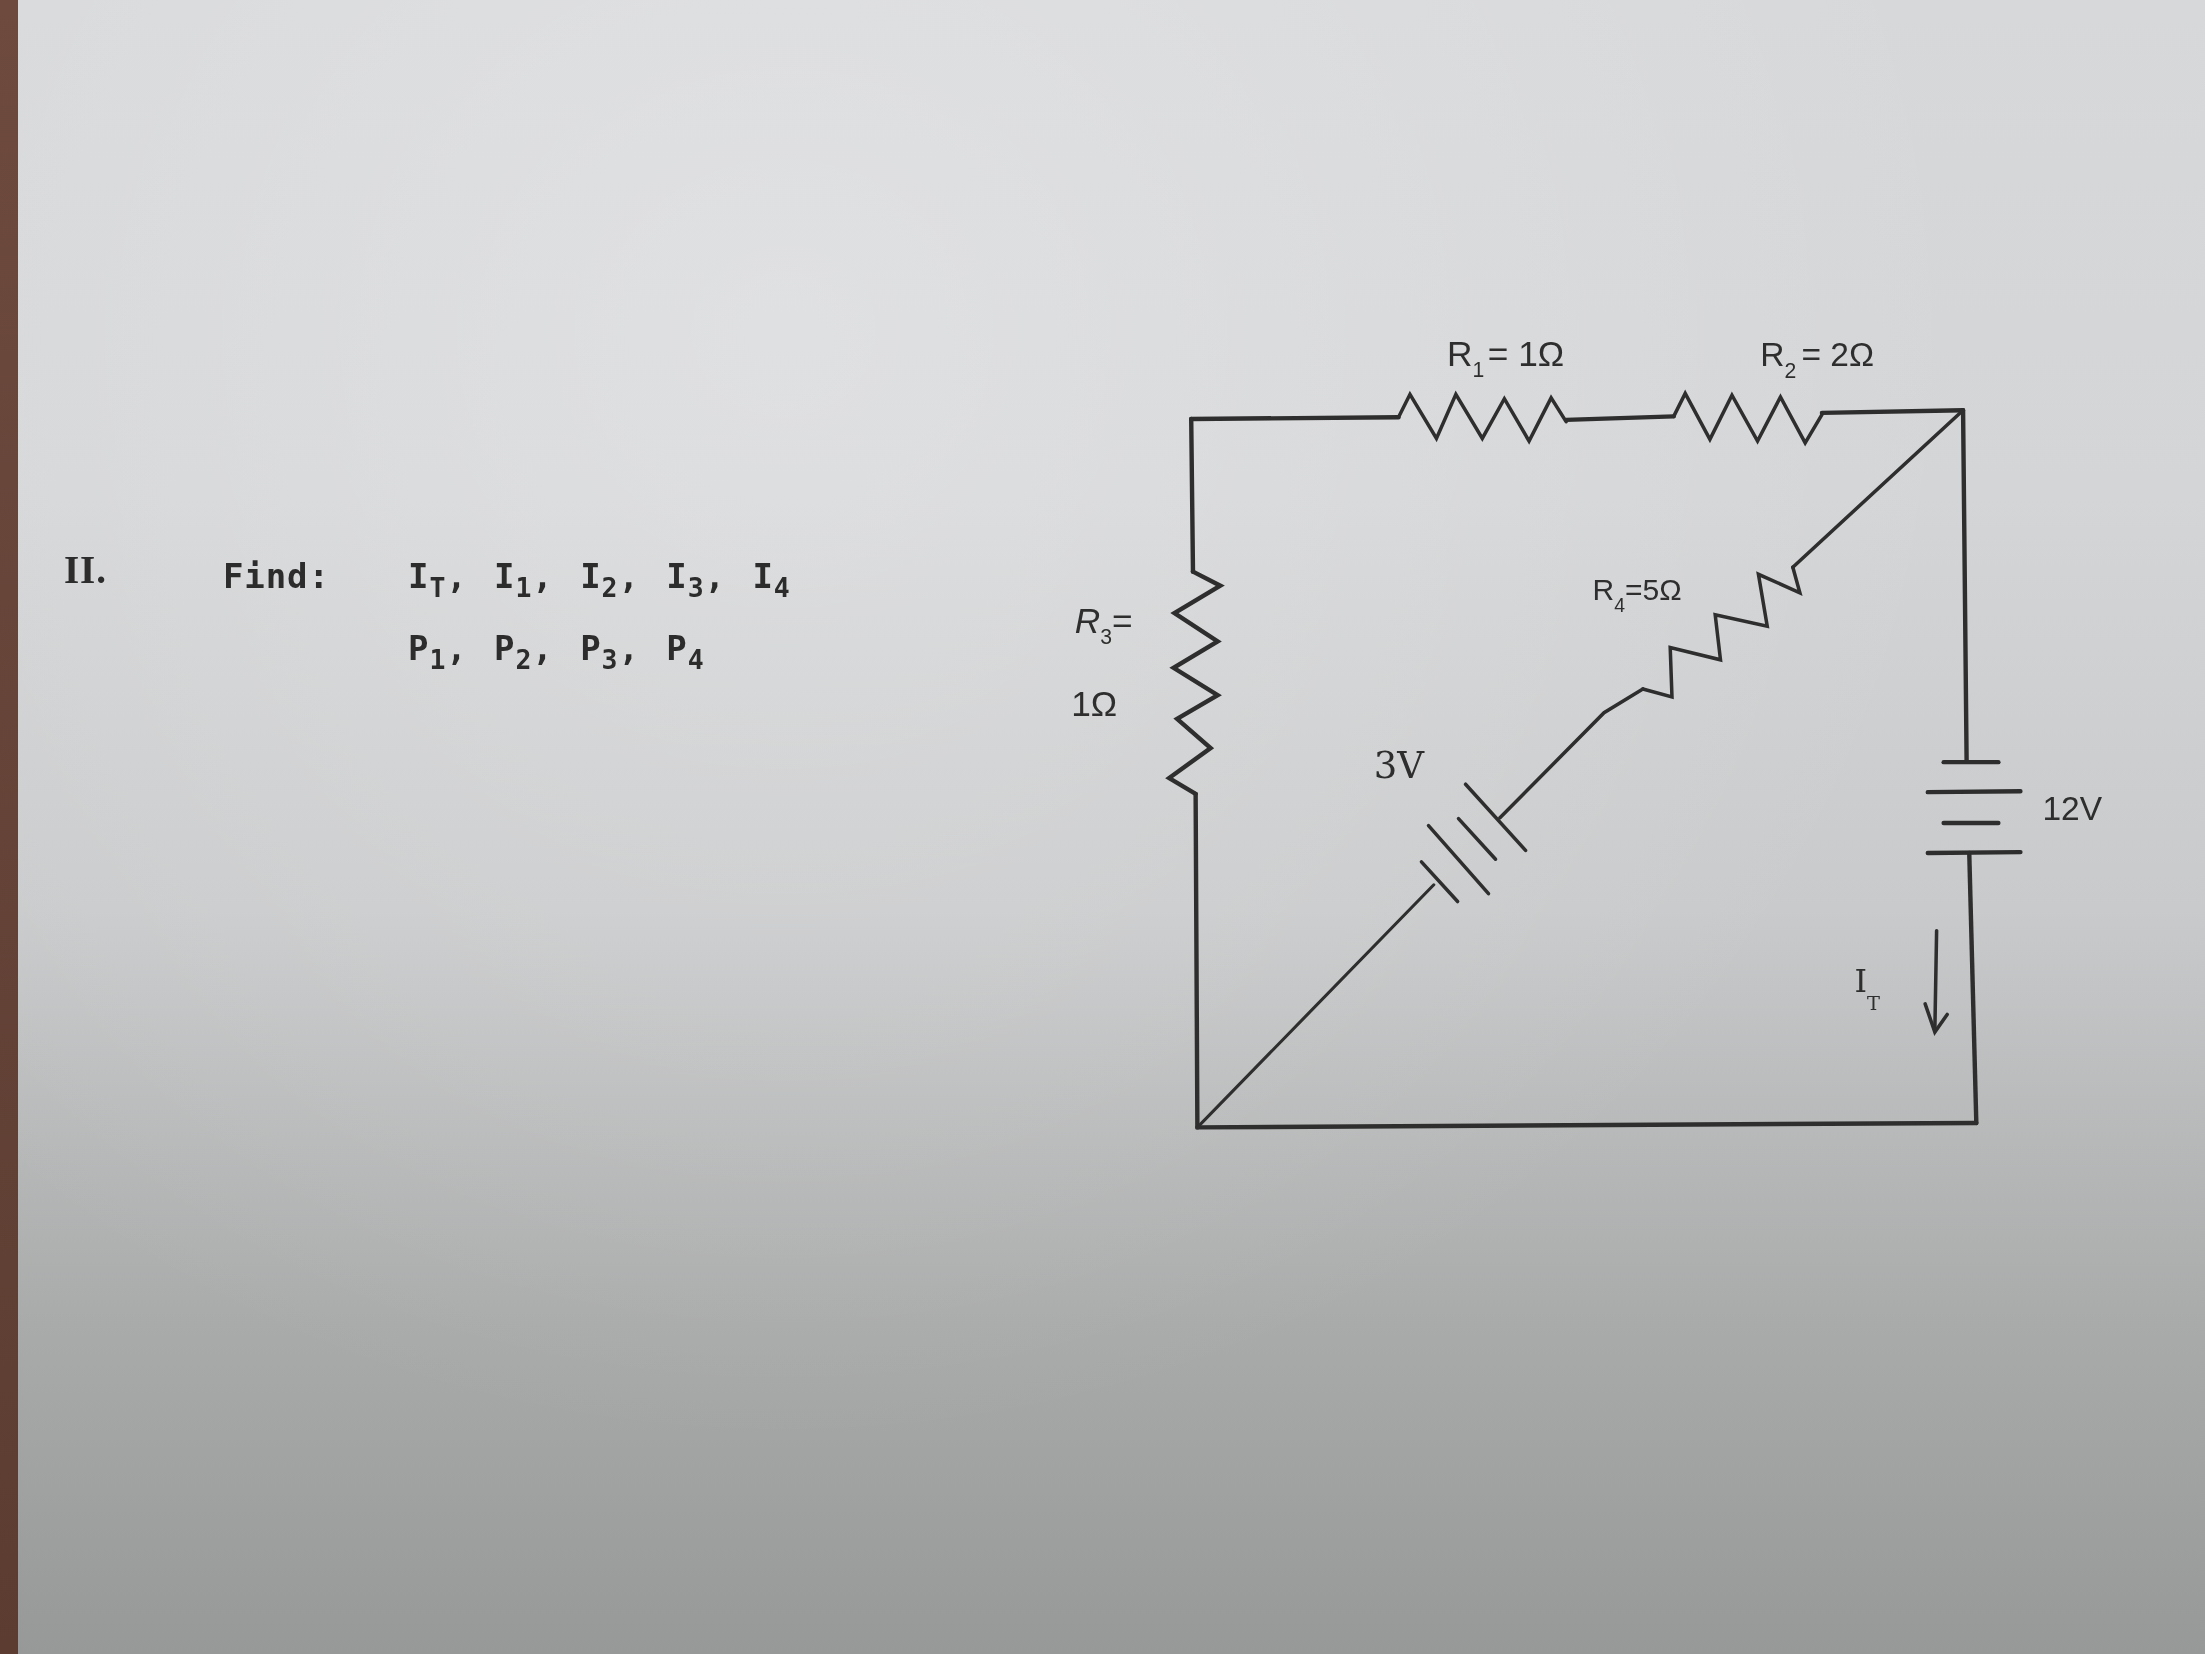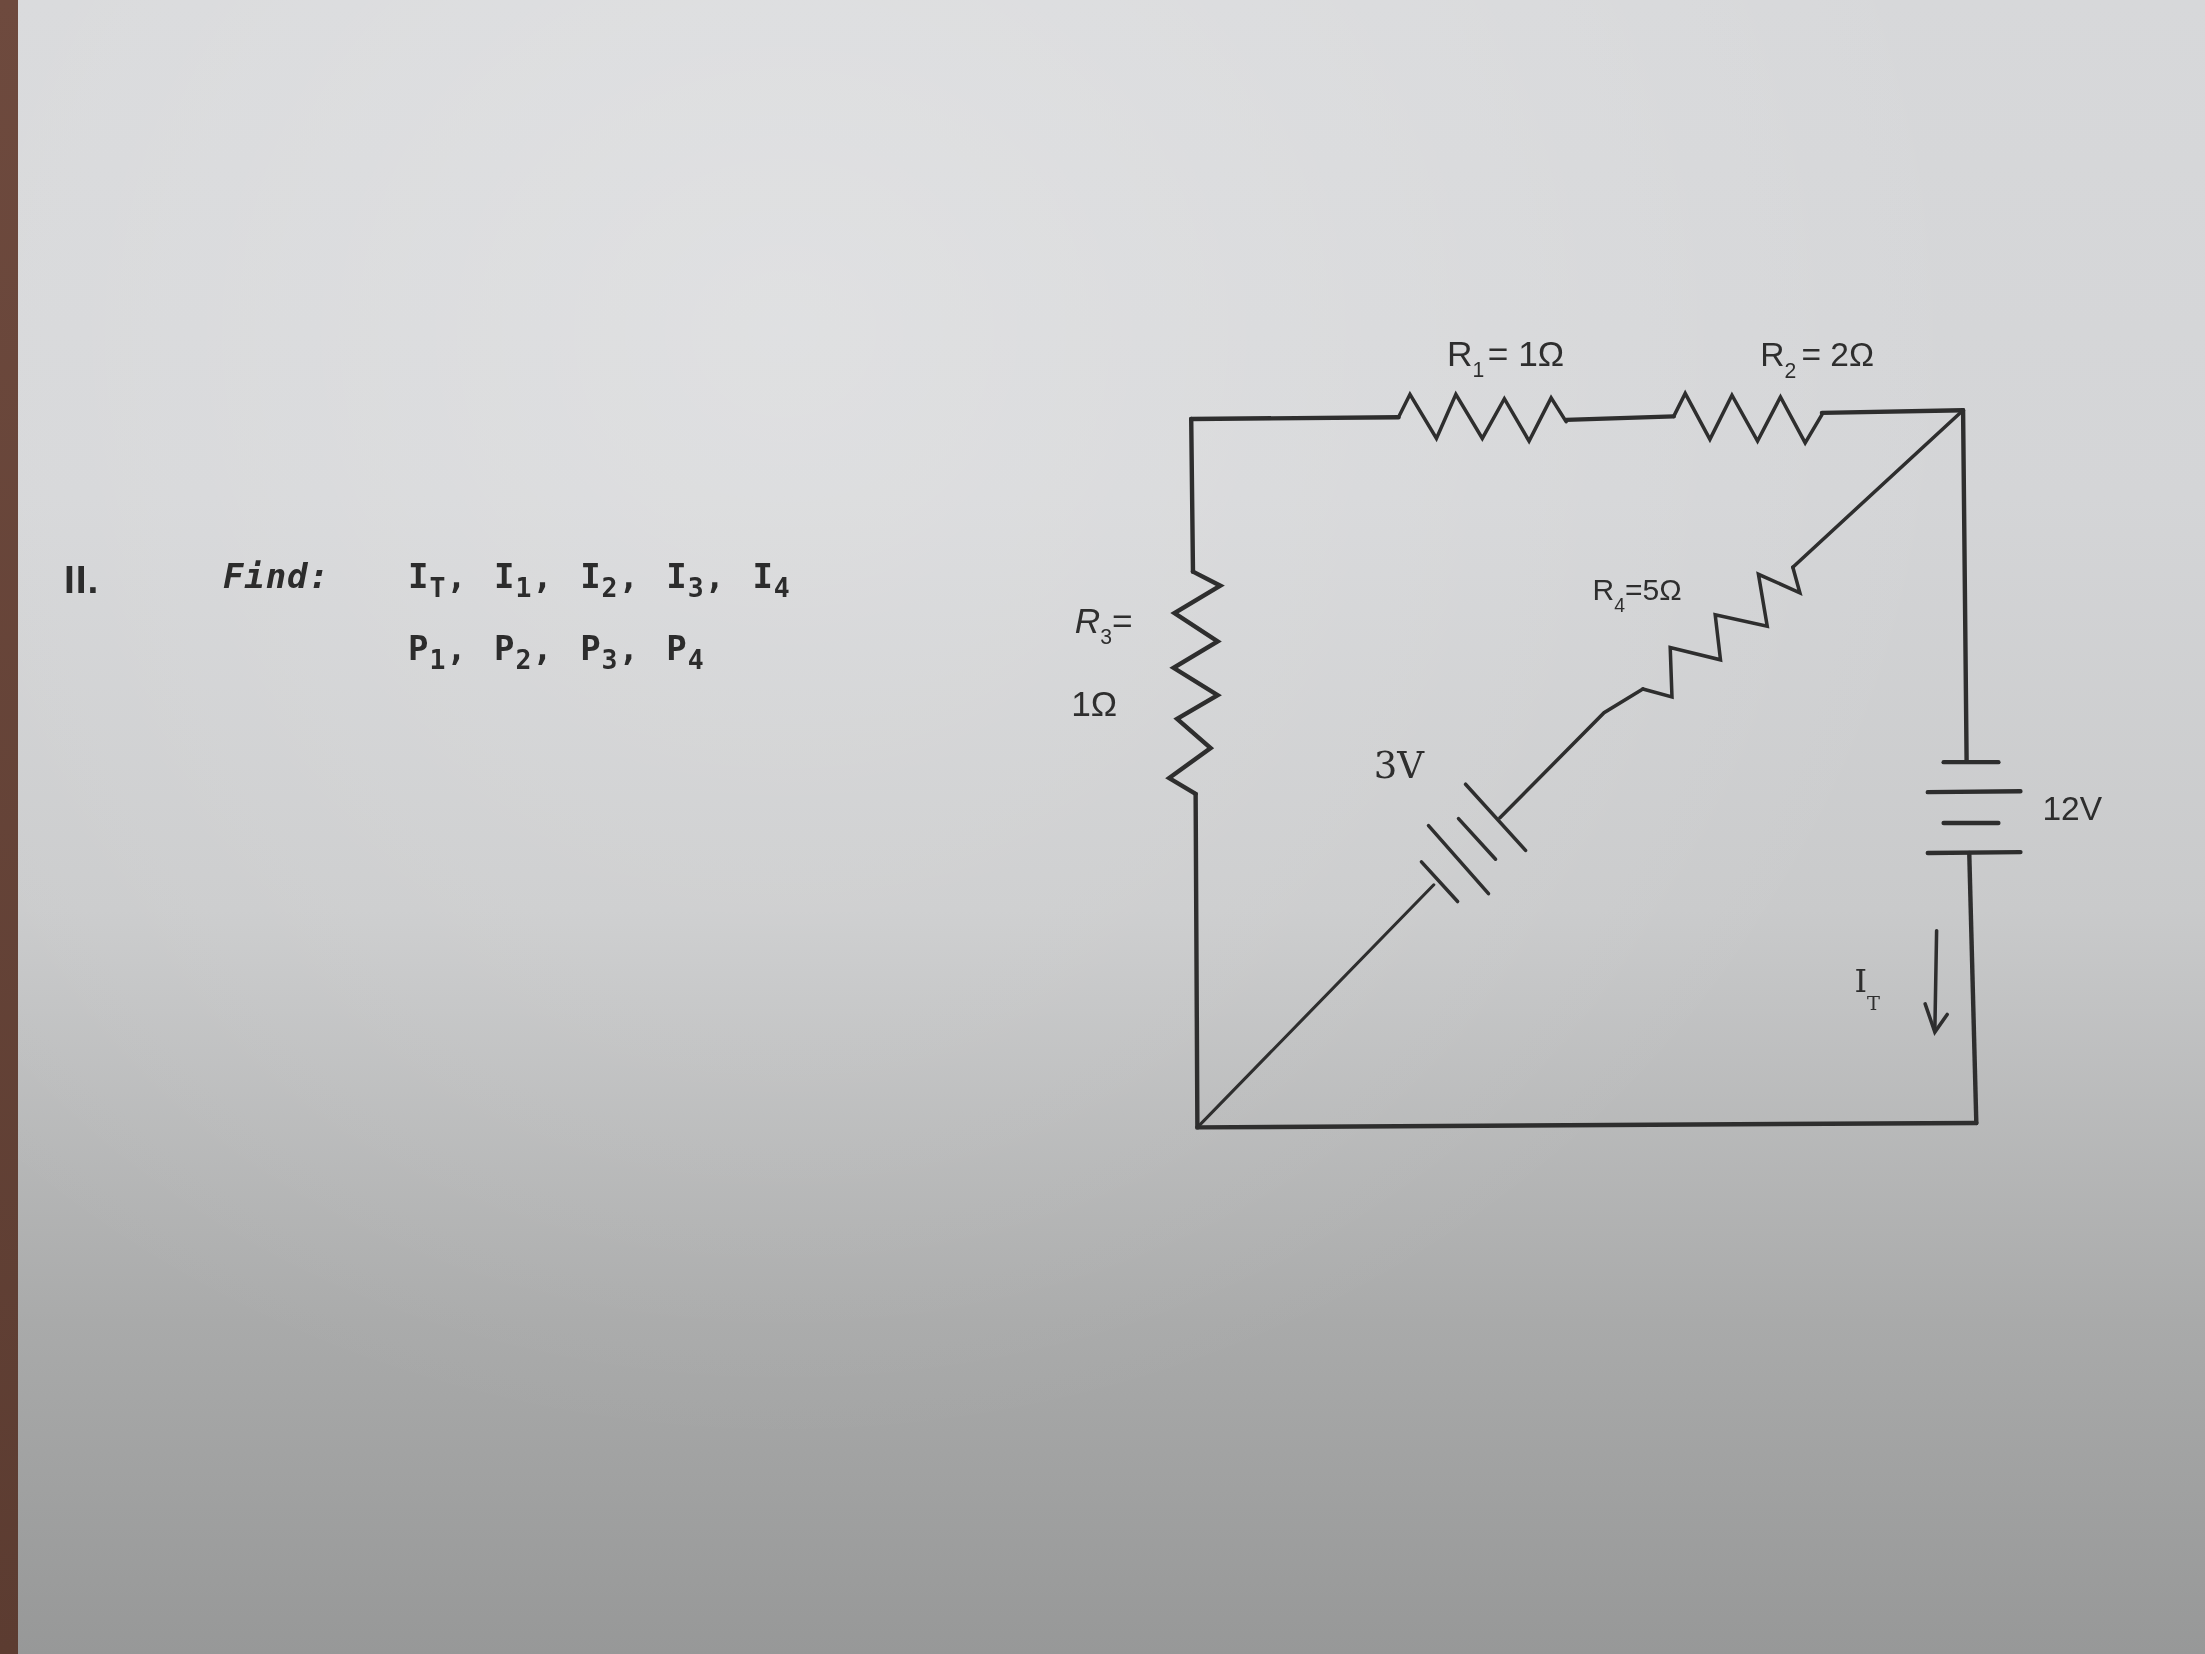--- a/index.html
+++ b/index.html
@@ -14,22 +14,22 @@
   }
   .paper-shade {
     position: absolute; left: 17.6px; top: 0; right: 0; bottom: 0;
     background: radial-gradient(ellipse at 35% 20%, rgba(255,255,255,0.25), rgba(255,255,255,0) 60%);
   }
   .problem {
     position: absolute; left: 64px; top: 540px;
     color: #2c2c2c; font-family: "DejaVu Sans Mono", monospace;
     font-weight: bold; font-size: 34px; letter-spacing: 0.9px;
   }
-  .problem .num { position: absolute; left: 0; top: 18px; font-family: Liberation Sans, sans-serif; font-size: 39px; }
-  .problem .find { position: absolute; left: 159px; top: 16px; white-space: nowrap; font-style: italic; }
+  .problem .num { position: absolute; left: 0; top: 7px; font-family: Liberation Serif, serif; font-size: 39px; }
+  .problem .find { position: absolute; left: 159px; top: 16px; white-space: nowrap; }
   .problem .row1 { position: absolute; left: 344px; top: 16px; white-space: nowrap; }
   .problem .row2 { position: absolute; left: 344px; top: 88px; white-space: nowrap; }
   .sym { display: inline-block; margin-right: 26.5px; }
   .sym sub { font-size: 26.5px; vertical-align: -8.8px; }
   svg.circuit { position: absolute; left: 0; top: 0; }
   .hand {
     font-family: "Liberation Sans", sans-serif; fill: #2e2e2e;
   }
 </style>
 </head>

